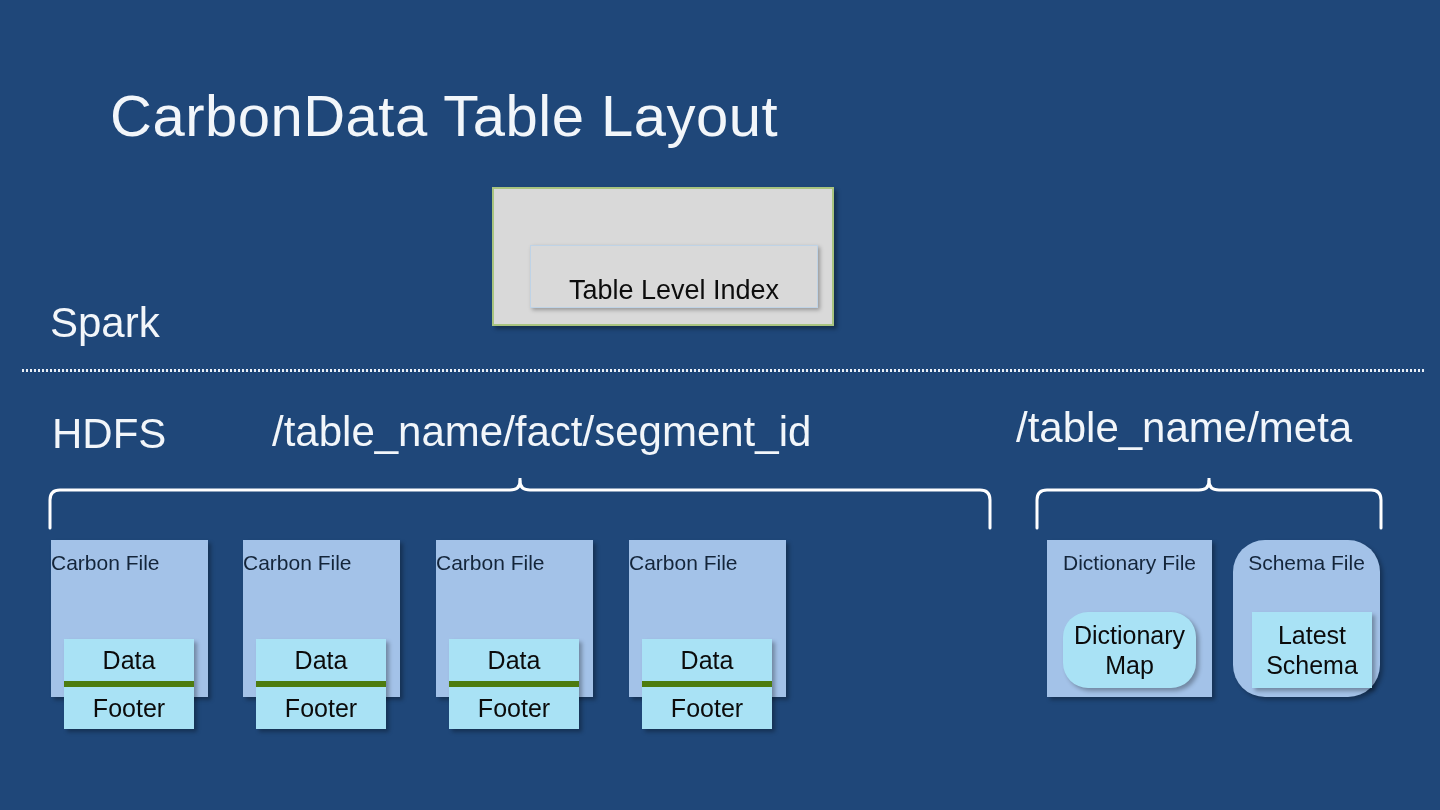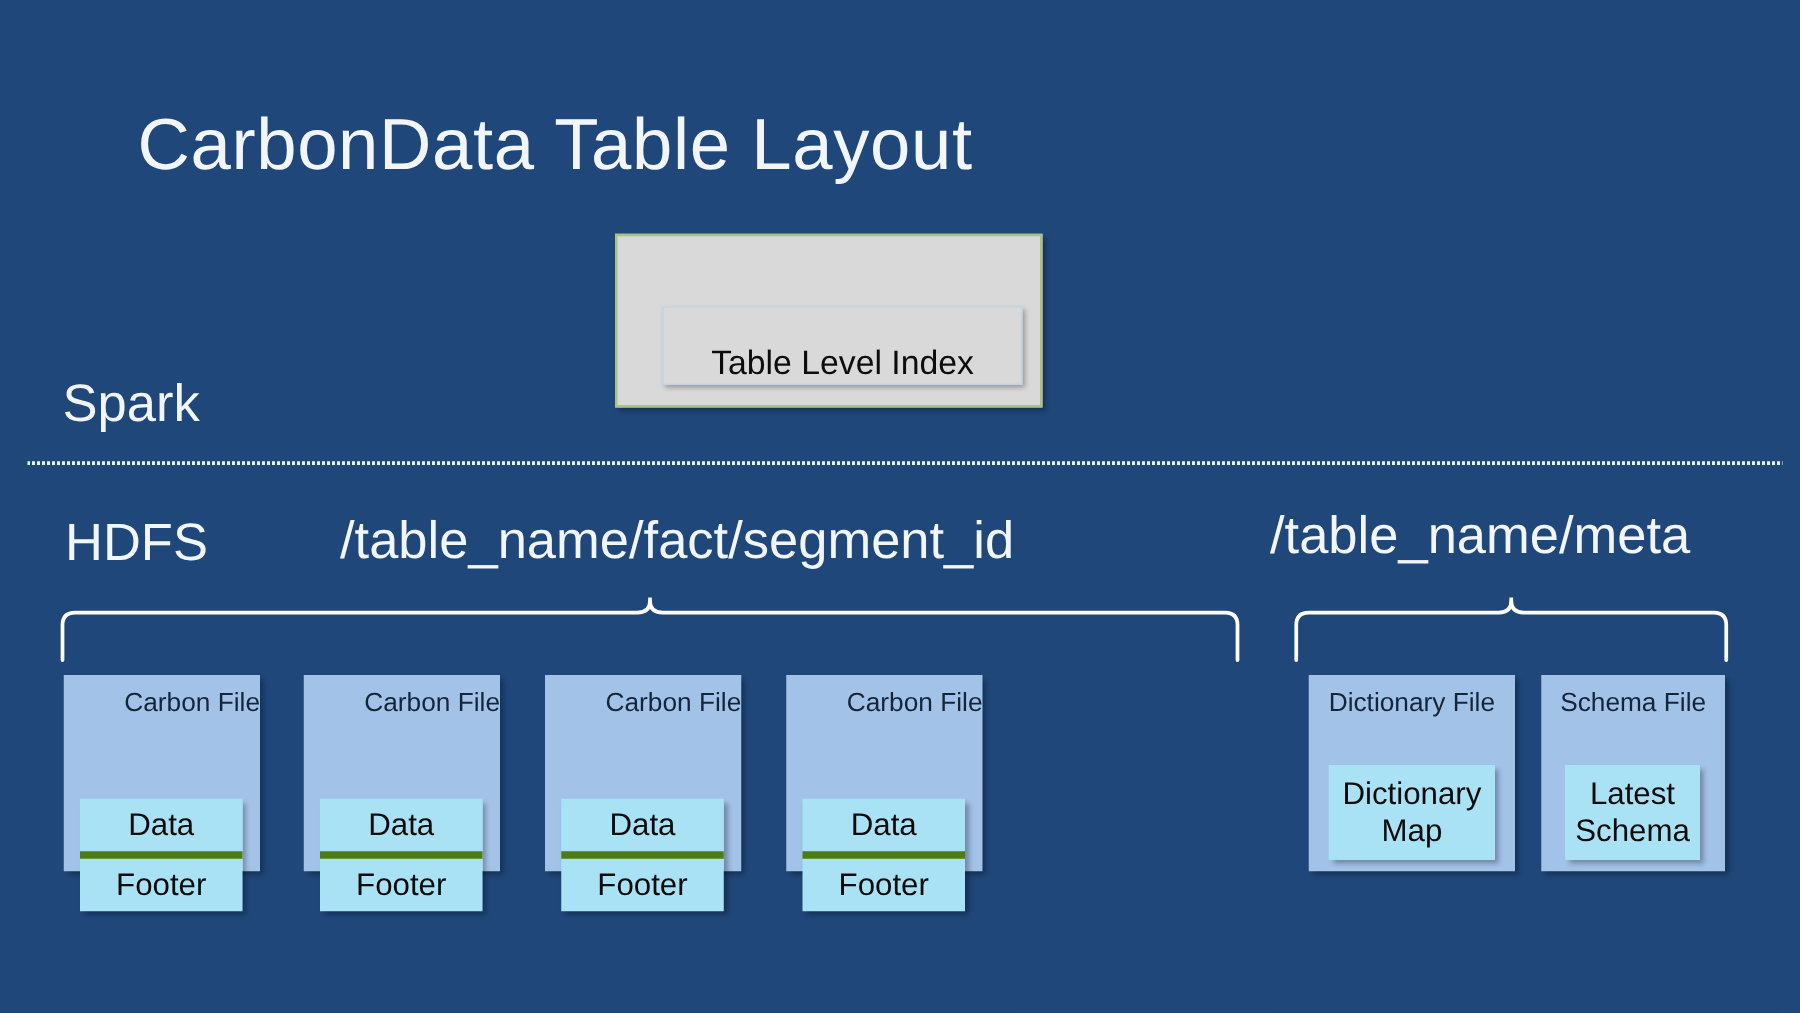--- a/index.html
+++ b/index.html
@@ -64,21 +64,21 @@
     position:absolute;top:540px;width:157px;height:157px;
     background:#A3C2E8;
     box-shadow:3px 3px 4px rgba(0,0,0,0.30);
     box-sizing:border-box;
   }
   .file-card.selected{
     background:#92B4DE;width:175px;height:166px;top:537px;
     box-shadow:none;border:2px dashed #FFFFFF;
   }
   .file-card .card-title{
-    position:absolute;left:0;top:10px;width:100%;text-align:right;
+    position:absolute;left:0;top:10px;width:100%;text-align:left;
     font-size:21px;color:#14253A;font-weight:400;line-height:26px;
   }
   .file-card.selected .card-title{font-size:21px;color:#14253A;}
 
   .inner-stack{
     position:absolute;left:13px;top:59px;width:130px;
     box-shadow:3px 3px 4px rgba(0,0,0,0.30);
     margin-top:40px;
   }
   .inner-cell{
@@ -175,21 +175,21 @@
     <div class="card-title">Carbon File</div>
     <div class="inner-stack">
       <div class="inner-cell">Data</div>
       <div class="inner-cell">Footer</div>
     </div>
   </div>
 
 
   <div class="meta-card" style="left:1047px;width:165px;height:157px;">
     <div class="card-title">Dictionary File</div>
-    <div class="inner-twoline" style="left:16px;top:72px;width:133px;height:76px;">Dictionary Map</div>
+    <div class="inner-twoline" style="left:16px;top:72px;width:133px;height:76px;border-radius:25px;">Dictionary Map</div>
   </div>
 
-  <div class="meta-card" style="left:1233px;width:147px;height:157px;">
+  <div class="meta-card" style="left:1233px;width:147px;height:157px;border-radius:32px;">
     <div class="card-title">Schema File</div>
-    <div class="inner-twoline" style="left:19px;top:72px;width:108px;height:76px;">Latest Schema</div>
+    <div class="inner-twoline" style="left:19px;top:72px;width:120px;height:76px;">Latest Schema</div>
   </div>
 
 </div>
 
 </body></html>

